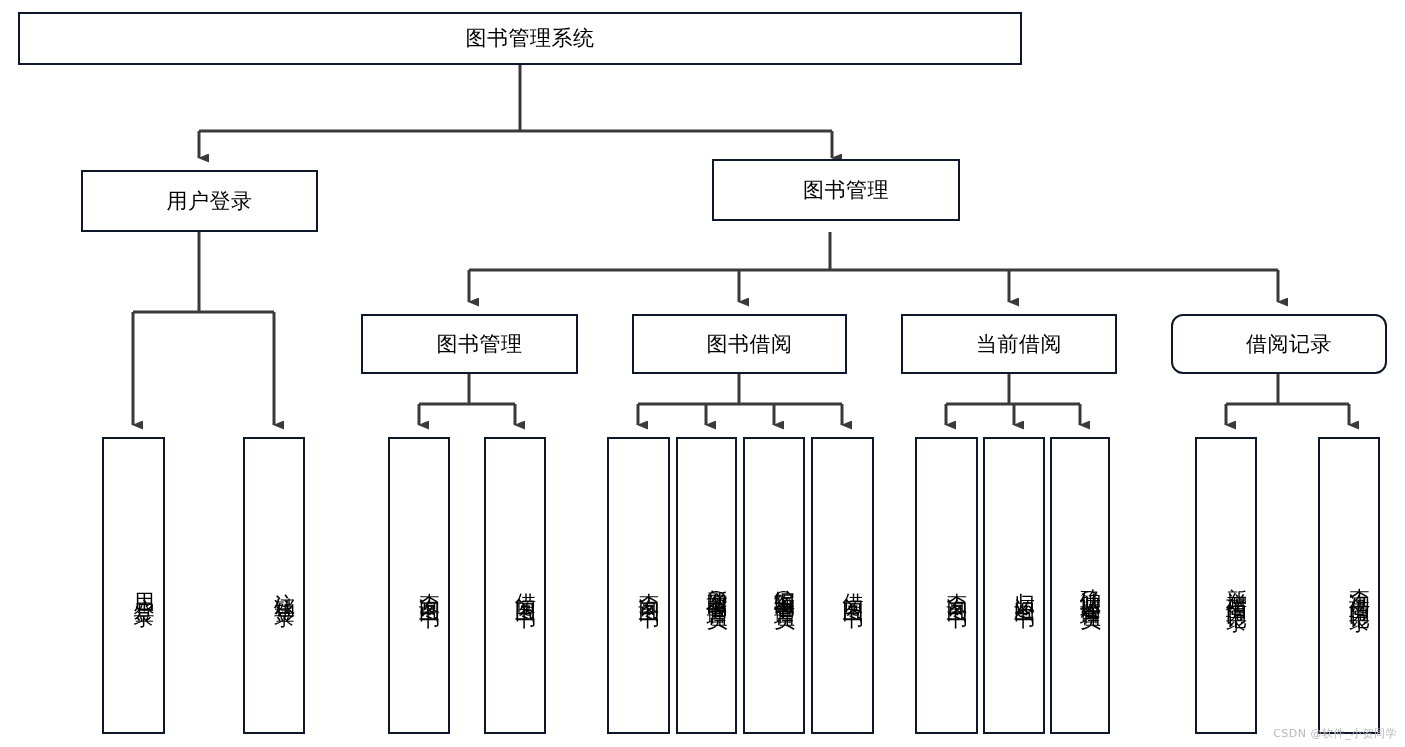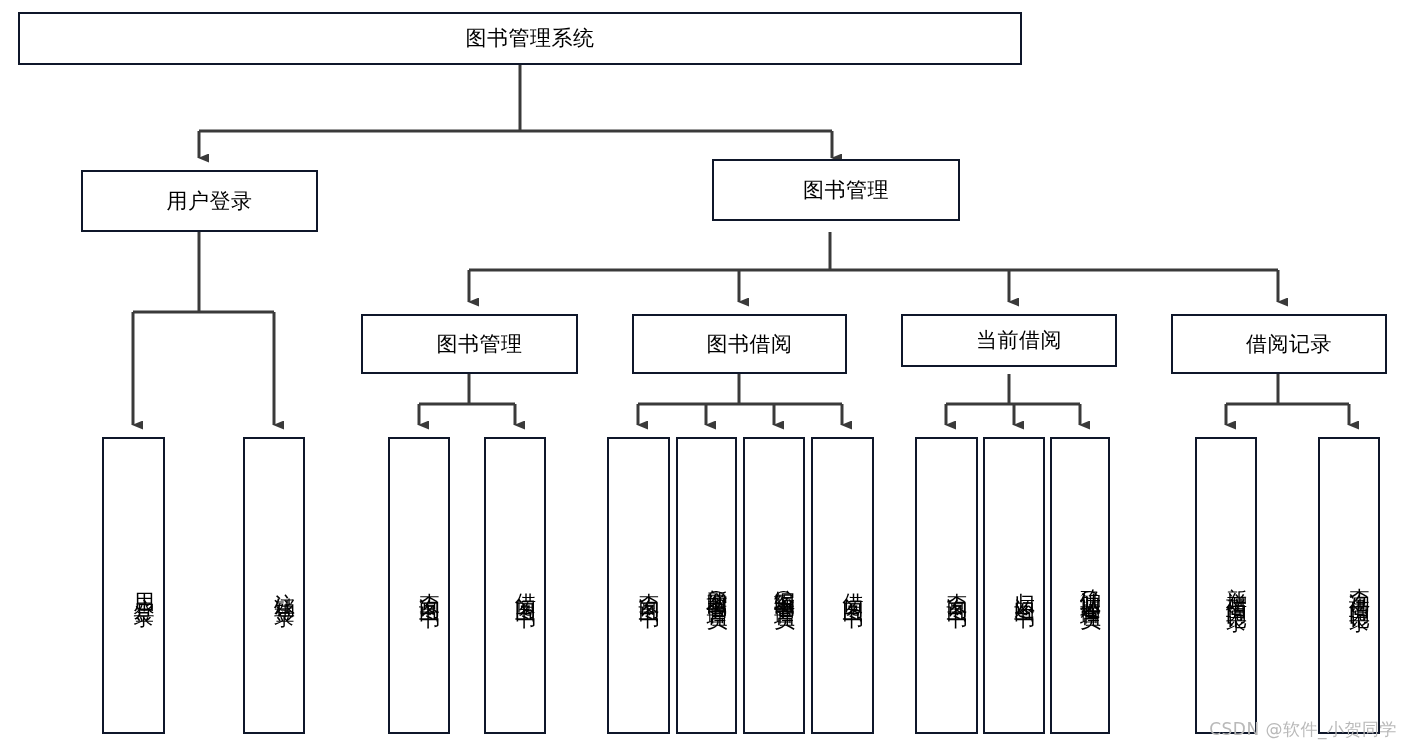--- a/index.html
+++ b/index.html
@@ -59,21 +59,21 @@
     line-height: 1;
     white-space: nowrap;
   }
   .node.vert.tight .node-label {
     letter-spacing: 3px;
   }
   #watermark {
     position: absolute;
     right: 8px;
     bottom: 6px;
-    font-size: 17px;
+    font-size: 11px;
     color: #b9b9b9;
     white-space: nowrap;
     letter-spacing: 0.5px;
   }
 </style>
 </head>
 <body>
 
 <div id="diagram-root">
 
@@ -140,25 +140,25 @@
   </div>
 
   <div class="node horiz" style="left:361px; top:314px; width:217px; height:60px;">
     <span class="node-label">图书管理</span>
   </div>
 
   <div class="node horiz" style="left:632px; top:314px; width:215px; height:60px;align-items:center;">
     <span class="node-label">图书借阅</span>
   </div>
 
-  <div class="node horiz" style="left:901px; top:314px; width:216px; height:53px;">
+  <div class="node horiz" style="left:901px; top:314px; width:216px; height:60px;">
     <span class="node-label">当前借阅</span>
   </div>
 
-  <div class="node horiz" style="left:1171px; top:314px; width:216px; height:60px;">
+  <div class="node horiz" style="left:1171px; top:314px; width:216px; height:60px;border-radius:12px;">
     <span class="node-label">借阅记录</span>
   </div>
 
   <div class="node vert" style="left:102px; top:437px; width:63px; height:297px;">
     <span class="node-label">用户登录</span>
   </div>
 
   <div class="node vert" style="left:243px; top:437px; width:62px; height:297px;">
     <span class="node-label">注销登录</span>
   </div>

